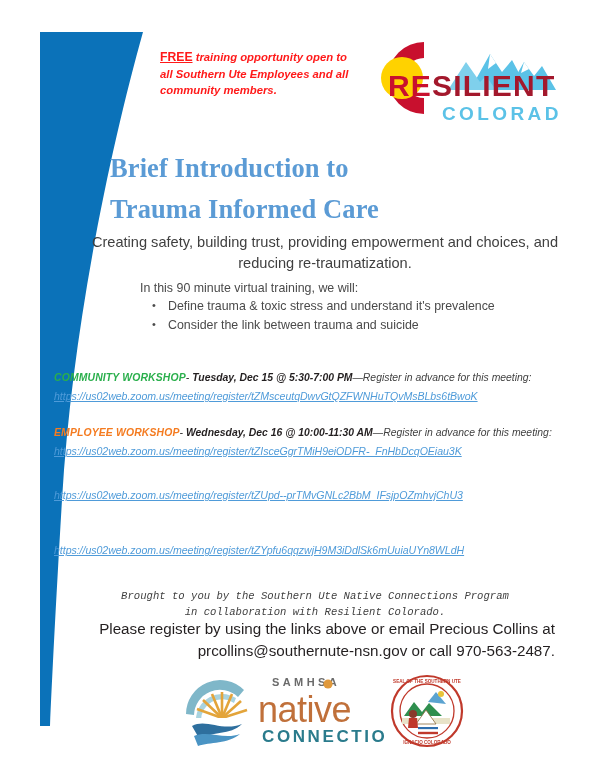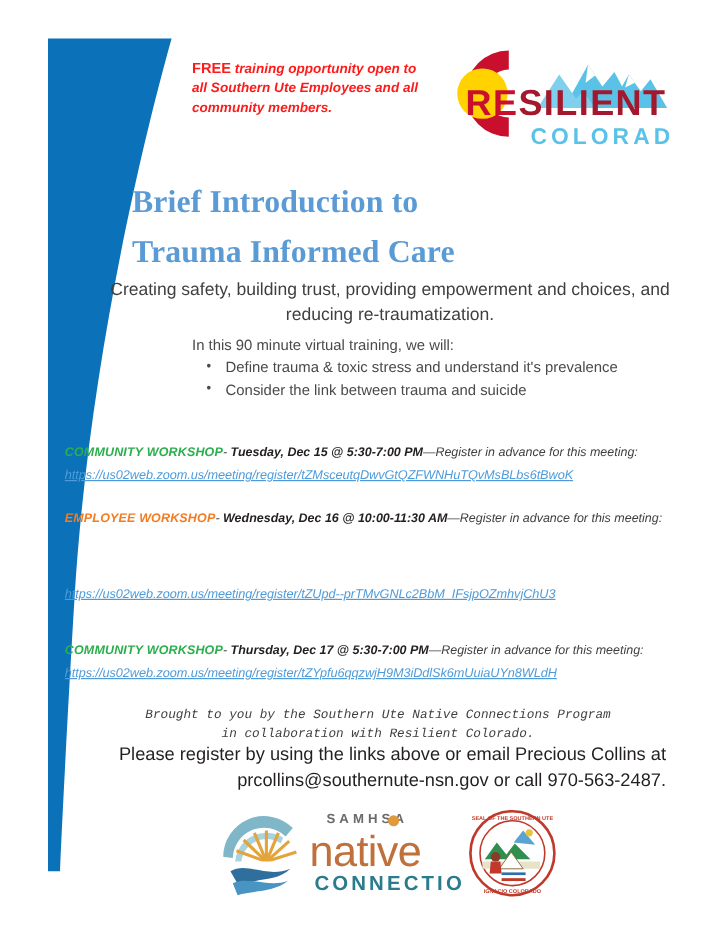--- a/index.html
+++ b/index.html
@@ -32,20 +32,21 @@
     left: 160px;
     top: 49px;
     width: 200px;
     font-size: 11.3px;
     line-height: 1.42;
     font-weight: bold;
     font-style: italic;
     color: #ff1a1a;
   }
   #free-note .free-word {
+    text-decoration: underline;
     font-style: normal;
     font-weight: bold;
     font-size: 12.2px;
   }
 
   #resilient-logo {
     position: absolute;
     left: 362px;
     top: 32px;
     width: 196px;
@@ -74,21 +75,21 @@
     width: 500px;
     text-align: center;
     font-size: 14.6px;
     line-height: 1.45;
     color: #3f3f3f;
   }
 
   
   #agenda {
     position: absolute;
-    left: 160px;
+    left: 140px;
     top: 281px;
     width: 420px;
     font-size: 12.4px;
     color: #4a4a4a;
   }
   #agenda .intro { margin-bottom: 2px; }
   #agenda ul {
     margin: 0;
     padding: 0 0 0 28px;
     list-style: none;
@@ -230,30 +231,28 @@
   <div class="session-line">
     <span class="session-kind kind-community">COMMUNITY WORKSHOP</span><span>- </span><span class="session-when">Tuesday, Dec 15 @ 5:30-7:00 PM</span><span class="session-tail">—Register in advance for this meeting:</span>
   </div>
   <a class="session-link" href="#">https://us02web.zoom.us/meeting/register/tZMsceutqDwvGtQZFWNHuTQvMsBLbs6tBwoK</a>
 </div>
 
 <div class="session" id="session-1">
   <div class="session-line">
     <span class="session-kind kind-employee">EMPLOYEE WORKSHOP</span><span>- </span><span class="session-when">Wednesday, Dec 16 @ 10:00-11:30 AM</span><span class="session-tail">—Register in advance for this meeting:</span>
   </div>
+  <a class="session-link" href="#">https://us02web.zoom.us/meeting/register/tZIsceGgrTMiH9eiODFR-_FnHbDcqOEiau3K</a>
 </div>
 
 <div class="session" id="session-2">
   <a class="session-link" href="#">https://us02web.zoom.us/meeting/register/tZUpd--prTMvGNLc2BbM_IFsjpOZmhvjChU3</a>
 </div>
 
 <div class="session" id="session-3">
-  <div class="session-line">
-    <span class="session-kind kind-community">COMMUNITY WORKSHOP</span><span>- </span><span class="session-when">Thursday, Dec 17 @ 5:30-7:00 PM</span><span class="session-tail">—Register in advance for this meeting:</span>
-  </div>
   <a class="session-link" href="#">https://us02web.zoom.us/meeting/register/tZYpfu6qqzwjH9M3iDdlSk6mUuiaUYn8WLdH</a>
 </div>
 
 <div id="brought-by">
   <div>Brought to you by the Southern Ute Native Connections Program</div>
   <div>in collaboration with Resilient Colorado.</div>
 </div>
 
 <div id="register-note">Please register by using the links above or email Precious Collins at prcollins@southernute-nsn.gov or call 970-563-2487.</div>
 

